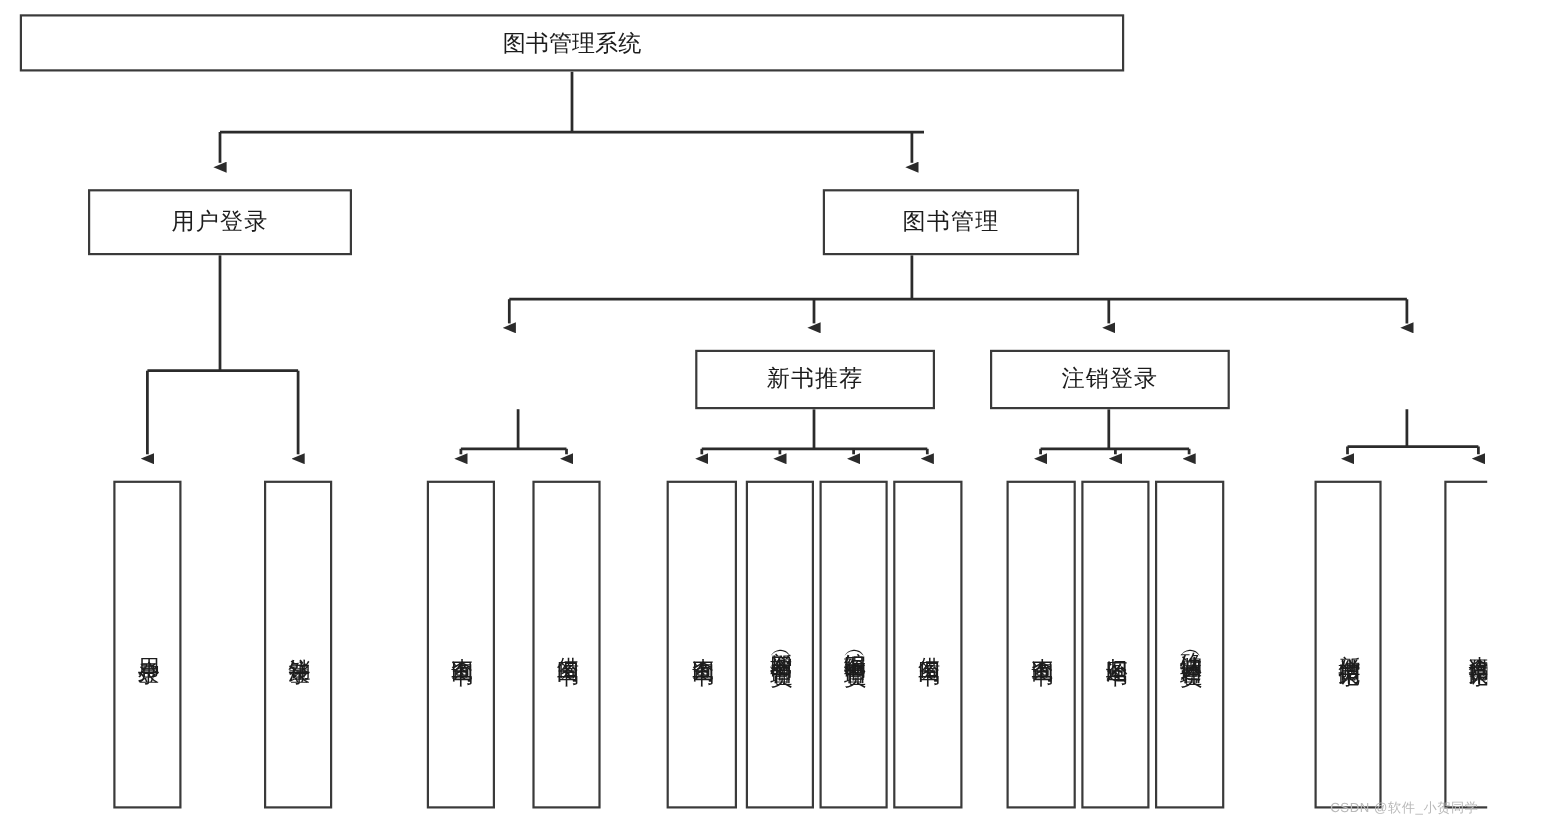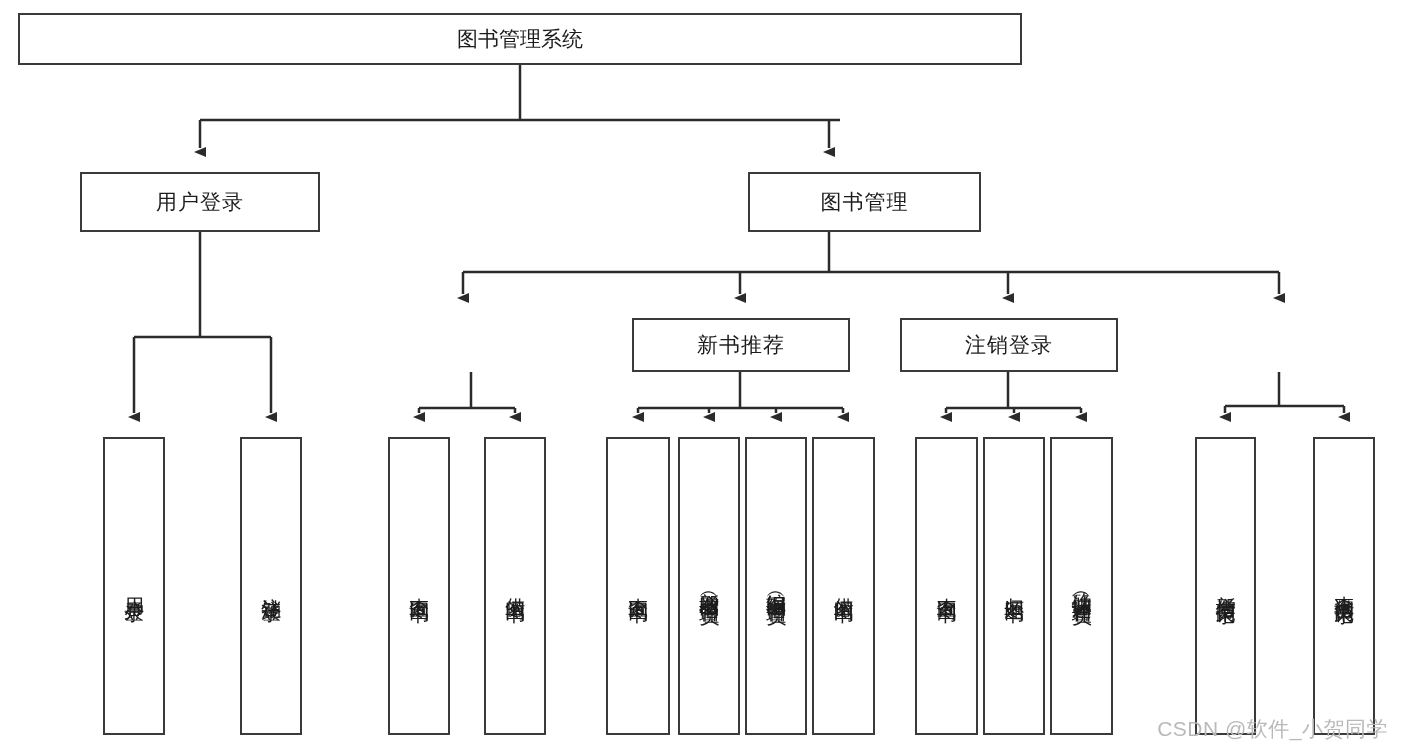--- a/index.html
+++ b/index.html
@@ -9,21 +9,20 @@
   }
   body {
     font-family: "Liberation Sans", "DejaVu Sans", sans-serif;
   }
   #canvas {
     position: relative;
     width: 1352px;
     height: 747px;
     background: #ffffff;
     overflow: hidden;
-    padding-left: 44px;
   }
   #edges {
     position: absolute;
     left: 0;
     top: 0;
     width: 1405px;
     height: 747px;
   }
   .node {
     position: absolute;
@@ -59,21 +58,21 @@
     font-size: 20px;
     line-height: 1.18;
     letter-spacing: 2px;
     white-space: nowrap;
     color: #1c1c1c;
   }
   #watermark {
     position: absolute;
     right: 8px;
     bottom: 4px;
-    font-size: 21px;
+    font-size: 12px;
     color: #b9b9b9;
     white-space: nowrap;
     letter-spacing: 0.5px;
   }
 </style>
 </head>
 <body>
 
 <div id="canvas">
 

